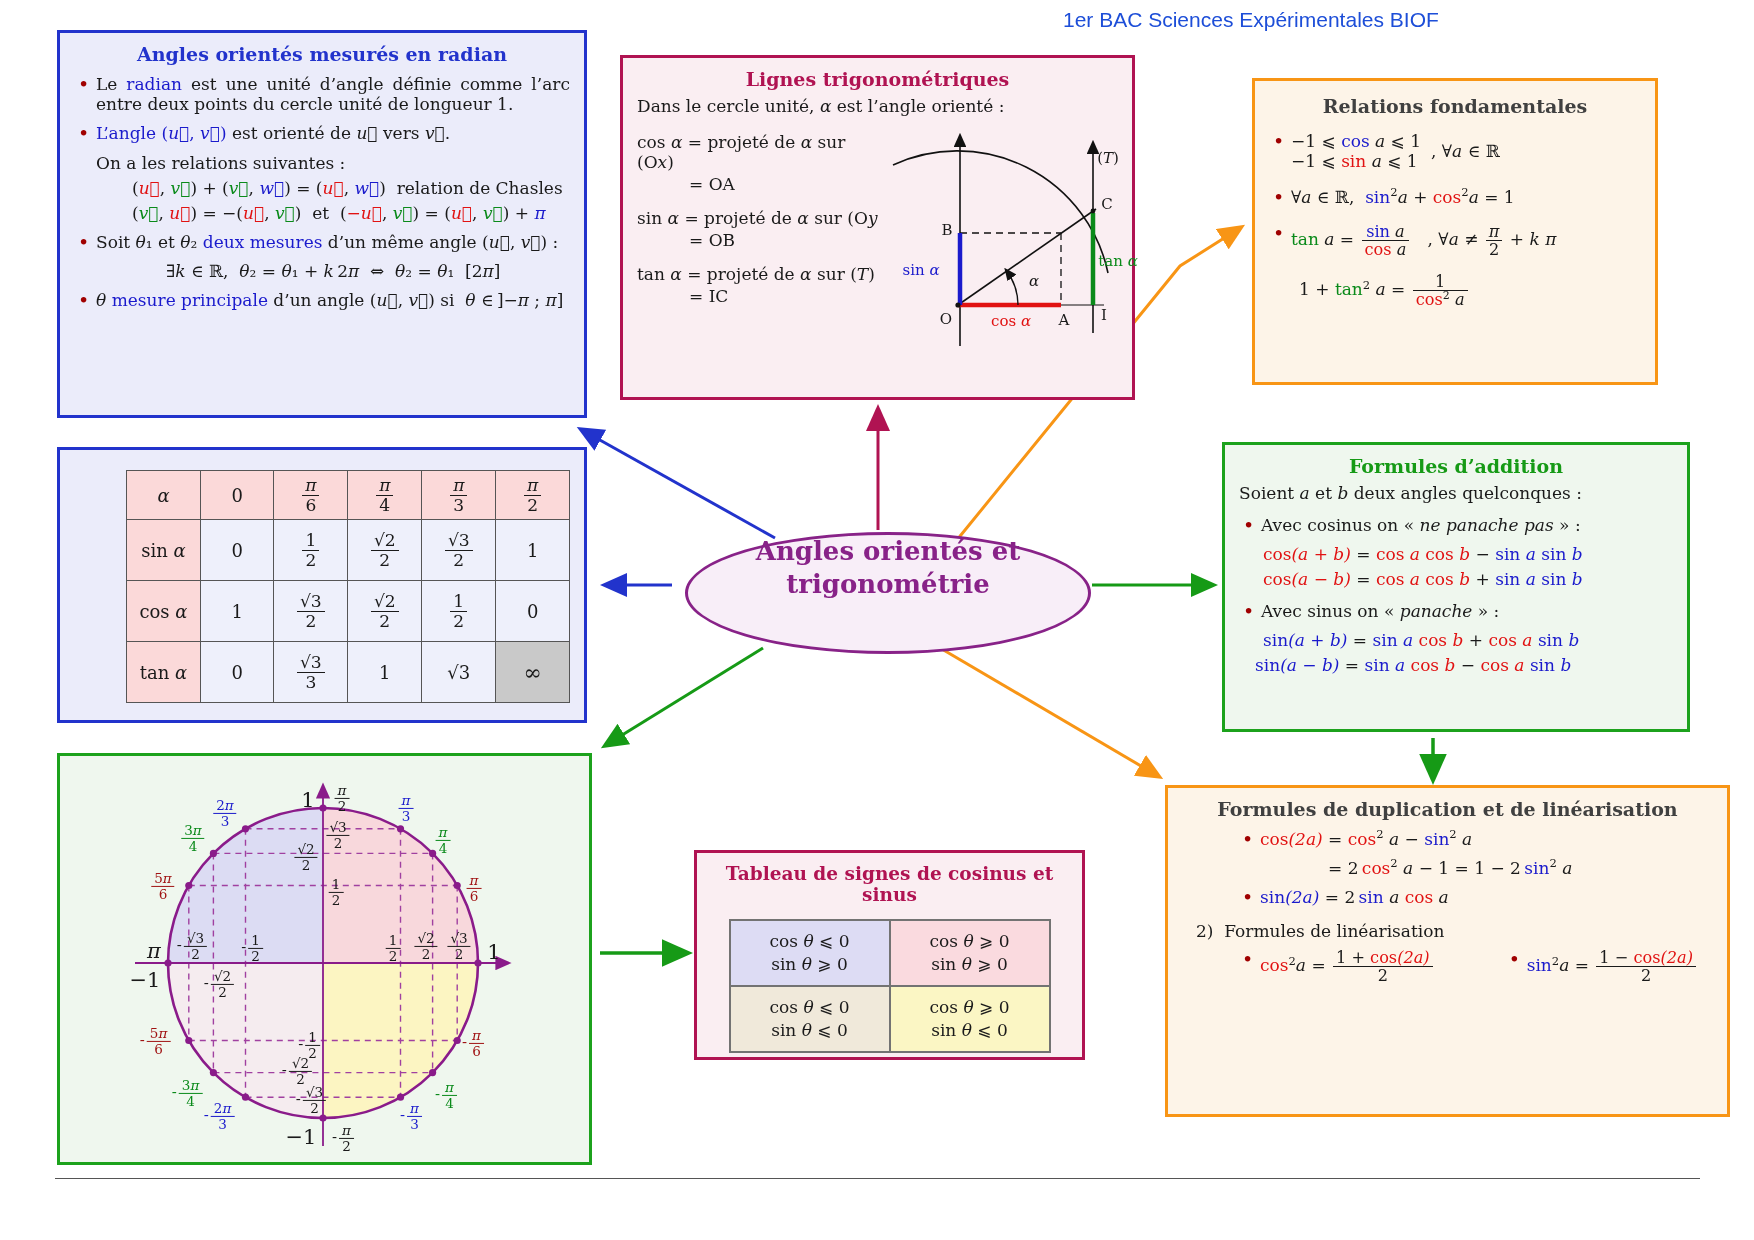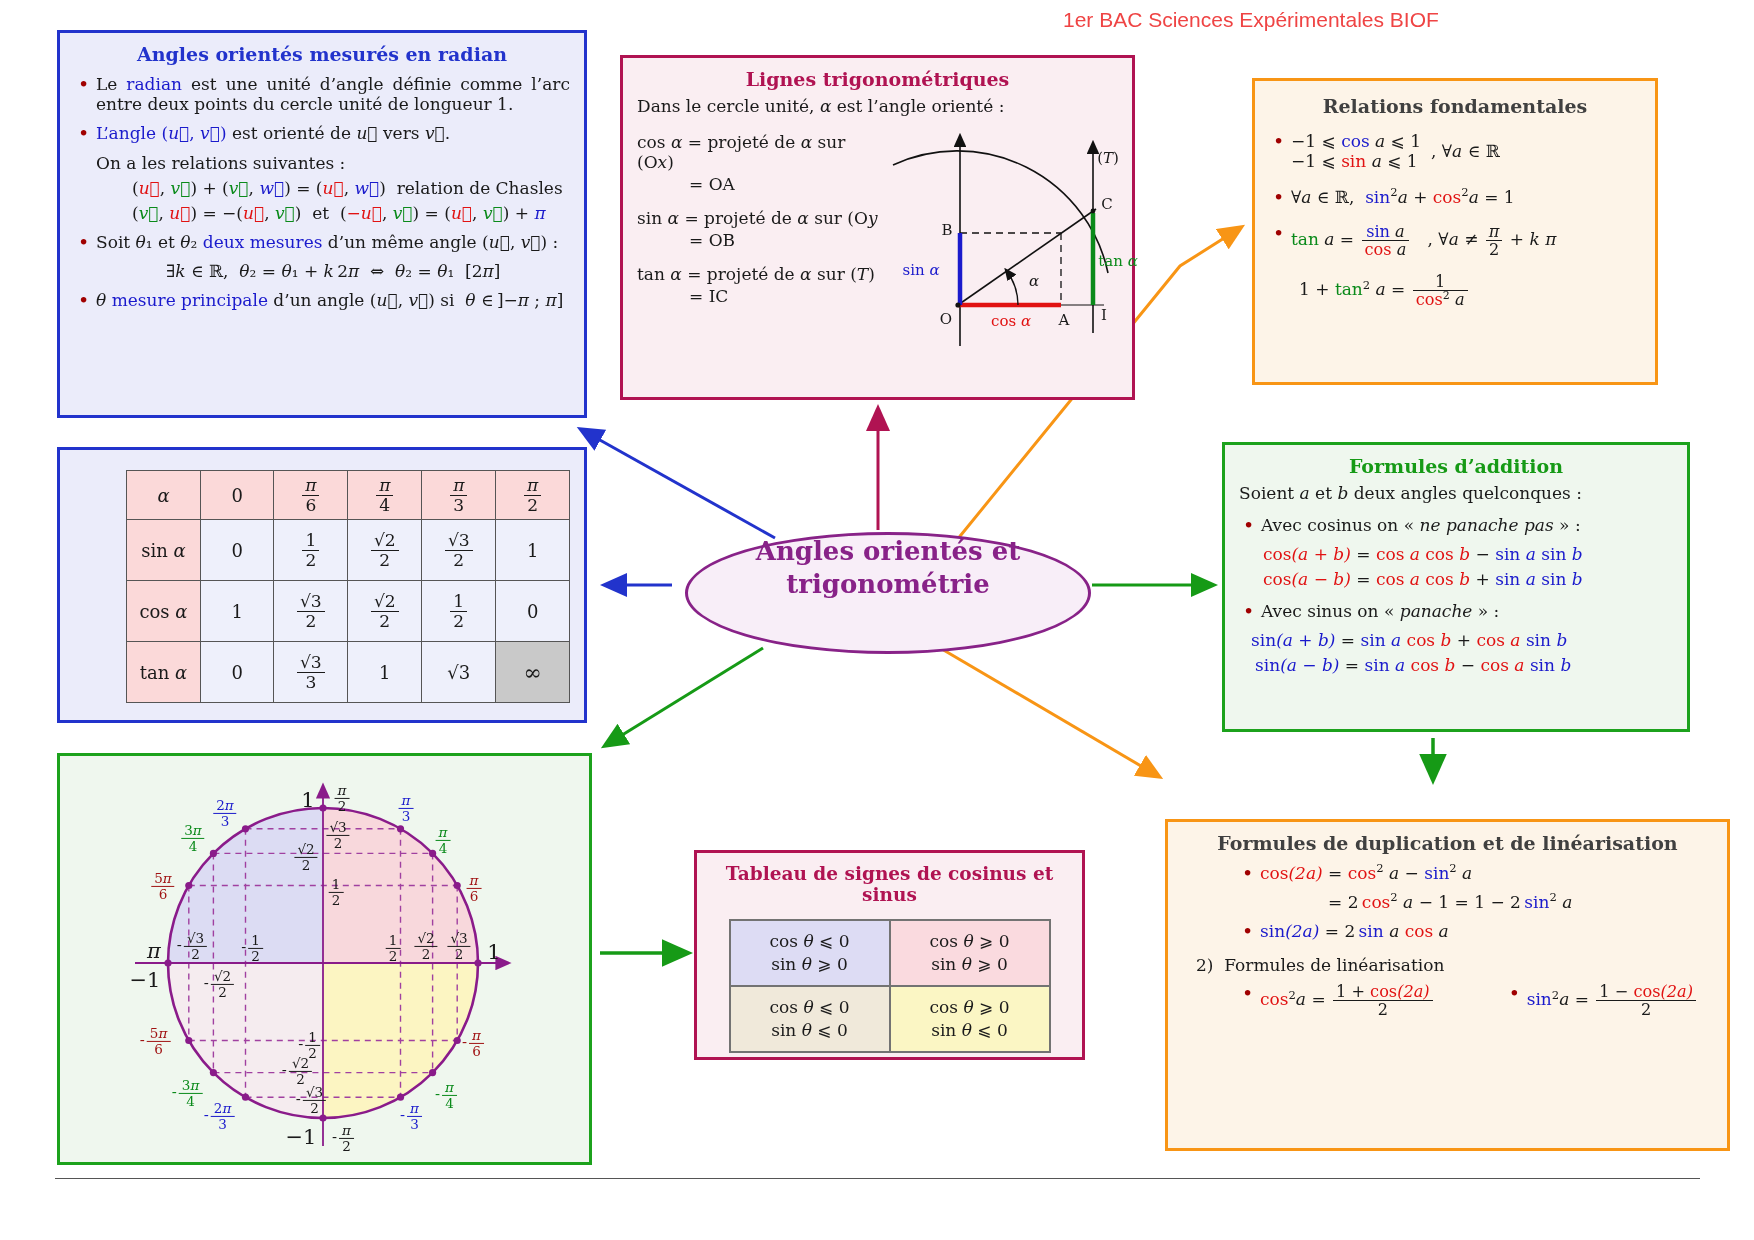--- a/index.html
+++ b/index.html
@@ -41,21 +41,21 @@
   table.signs td{border:2px solid #737373;width:156px;height:62px;text-align:center;
                  font-size:17px;line-height:1.35;}
   .sg1{background:#dddcf4}.sg2{background:#fadadf}.sg3{background:#f0e9da}.sg4{background:#fbf6c4}
   
   .dlabel{position:absolute;transform:translate(-50%,-50%);font-size:15px;white-space:nowrap;}
   .clabel{position:absolute;transform:translate(-50%,-50%);font-size:15px;line-height:1;
           white-space:nowrap;}
   .clabel .frac{font-size:13.5px;}
   .clabel.big{font-size:21px;}
   .hdr{position:absolute;left:1063px;top:8px;font-family:"Liberation Sans","DejaVu Sans",sans-serif;
-       font-size:21px;color:#ef4444;}
+       font-size:21px;color:#1d4ed8;}
   .divider{position:absolute;left:55px;top:1178px;width:1645px;border-top:1.4px solid #555;}
   svg{display:block;}
   .overlay{position:absolute;left:0;top:0;pointer-events:none;}
 </style>
 </head>
 <body>
 
 <div class="hdr">1er BAC Sciences Expérimentales BIOF</div>
 
 <svg class="overlay" width="1754" height="1240">
@@ -241,21 +241,21 @@
   <div>trigonométrie</div>
 </div>
 
 <div class="box b-green" style="left:1222px;top:442px;width:468px;height:290px;">
   <div class="title t-green">Formules d’addition</div>
   <div>Soient <span class="it">a</span> et <span class="it">b</span> deux angles quelconques :</div>
   <div class="bul" style="margin-top:12px;">Avec cosinus on « <span class="it">ne panache pas</span> » :</div>
   <div class="fline" style="margin-left:24px;"><span class="c-red">cos</span><span class="c-red it">(a + b)</span> = <span class="c-red">cos</span><span class="c-red it"> a </span><span class="c-red">cos</span><span class="c-red it"> b</span> − <span class="c-blue">sin</span><span class="c-blue it"> a </span><span class="c-blue">sin</span><span class="c-blue it"> b</span></div>
   <div class="fline" style="margin-left:24px;"><span class="c-red">cos</span><span class="c-red it">(a − b)</span> = <span class="c-red">cos</span><span class="c-red it"> a </span><span class="c-red">cos</span><span class="c-red it"> b</span> + <span class="c-blue">sin</span><span class="c-blue it"> a </span><span class="c-blue">sin</span><span class="c-blue it"> b</span></div>
   <div class="bul" style="margin-top:12px;">Avec sinus on « <span class="it">panache</span> » :</div>
-  <div class="fline" style="margin-left:12px;"><span class="c-blue">sin</span><span class="c-blue it">(a + b)</span> = <span class="c-blue">sin</span><span class="c-blue it"> a </span><span class="c-red">cos</span><span class="c-red it"> b</span> + <span class="c-red">cos</span><span class="c-red it"> a </span><span class="c-blue">sin</span><span class="c-blue it"> b</span></div>
+  <div class="fline" style="margin-left:24px;"><span class="c-blue">sin</span><span class="c-blue it">(a + b)</span> = <span class="c-blue">sin</span><span class="c-blue it"> a </span><span class="c-red">cos</span><span class="c-red it"> b</span> + <span class="c-red">cos</span><span class="c-red it"> a </span><span class="c-blue">sin</span><span class="c-blue it"> b</span></div>
   <div class="fline" style="margin-left:16px;"><span class="c-blue">sin</span><span class="c-blue it">(a − b)</span> = <span class="c-blue">sin</span><span class="c-blue it"> a </span><span class="c-red">cos</span><span class="c-red it"> b</span> − <span class="c-red">cos</span><span class="c-red it"> a </span><span class="c-blue">sin</span><span class="c-blue it"> b</span></div>
 </div>
 
 <div class="box b-green" style="left:57px;top:753px;width:535px;height:412px;padding:0;">
   <svg width="529" height="406" viewBox="0 0 529 406" style="position:absolute;left:0;top:0;">
     <defs>
       <marker id="m-pur" markerWidth="9" markerHeight="8" refX="7" refY="4" orient="auto">
           <path d="M0,0 L9,4 L0,8 Z" fill="#8a1b8a"></path>
         </marker>
     </defs>
@@ -433,21 +433,21 @@
       </td>
       <td class="sg4">
         <div>cos <span class="it">θ</span> ⩾ 0</div>
             <div>sin <span class="it">θ</span> ⩽ 0</div>
       </td>
     </tr>
   </tbody>
     </table>
 </div>
 
-<div class="box b-orange" style="left:1165px;top:819px;width:565px;height:332px;">
+<div class="box b-orange" style="left:1165px;top:785px;width:565px;height:332px;">
   <div class="title t-orange">Formules de duplication et de linéarisation</div>
   <div class="bul" style="margin-left:56px;"><span class="c-red">cos</span><span class="c-red it">(2a)</span> = <span class="c-red">cos</span><span class="sup">2</span><span class="it"> a</span> − <span class="c-blue">sin</span><span class="sup">2</span><span class="it"> a</span></div>
   <div style="margin:0 0 6px 146px;">= 2 <span class="c-red">cos</span><span class="sup">2</span><span class="it"> a</span> − 1 = 1 − 2 <span class="c-blue">sin</span><span class="sup">2</span><span class="it"> a</span></div>
   <div class="bul" style="margin-left:56px;"><span class="c-blue">sin</span><span class="c-blue it">(2a)</span> = 2 <span class="c-blue">sin</span><span class="it"> a </span><span class="c-red">cos</span><span class="it"> a</span></div>
   <div style="margin:14px 0 4px 14px;">2)&nbsp; Formules de linéarisation</div>
   <div style="display:flex;gap:70px;margin-left:56px;margin-top:8px;">
     <div class="bul" style="margin:0;"><span class="c-red">cos</span><span class="sup">2</span><span class="it">a</span> = <span class="frac">
           <span class="fn">1 + <span class="c-red">cos</span><span class="c-red it">(2a)</span></span>
           <span class="fd">2</span>
         </span></div>

